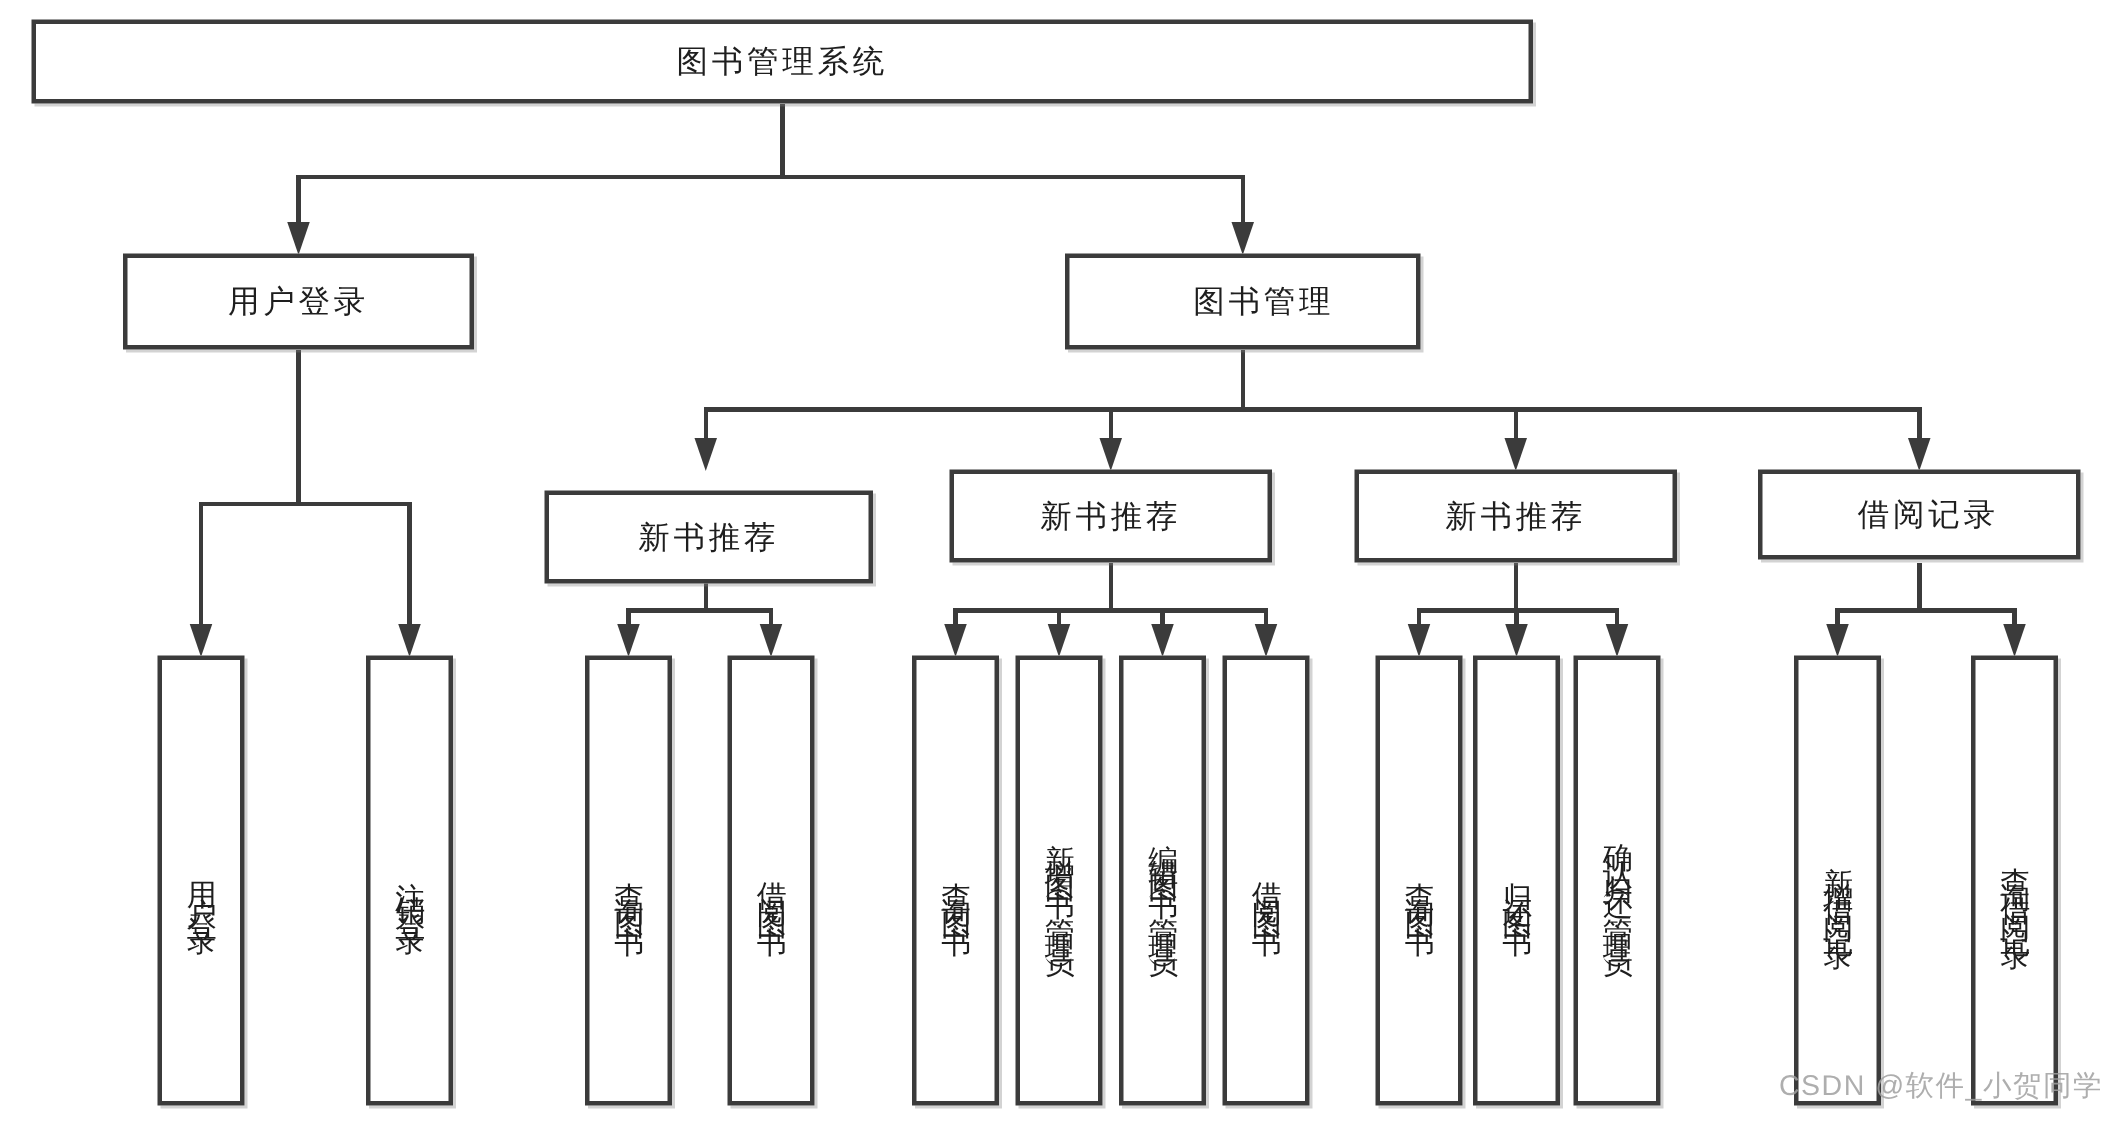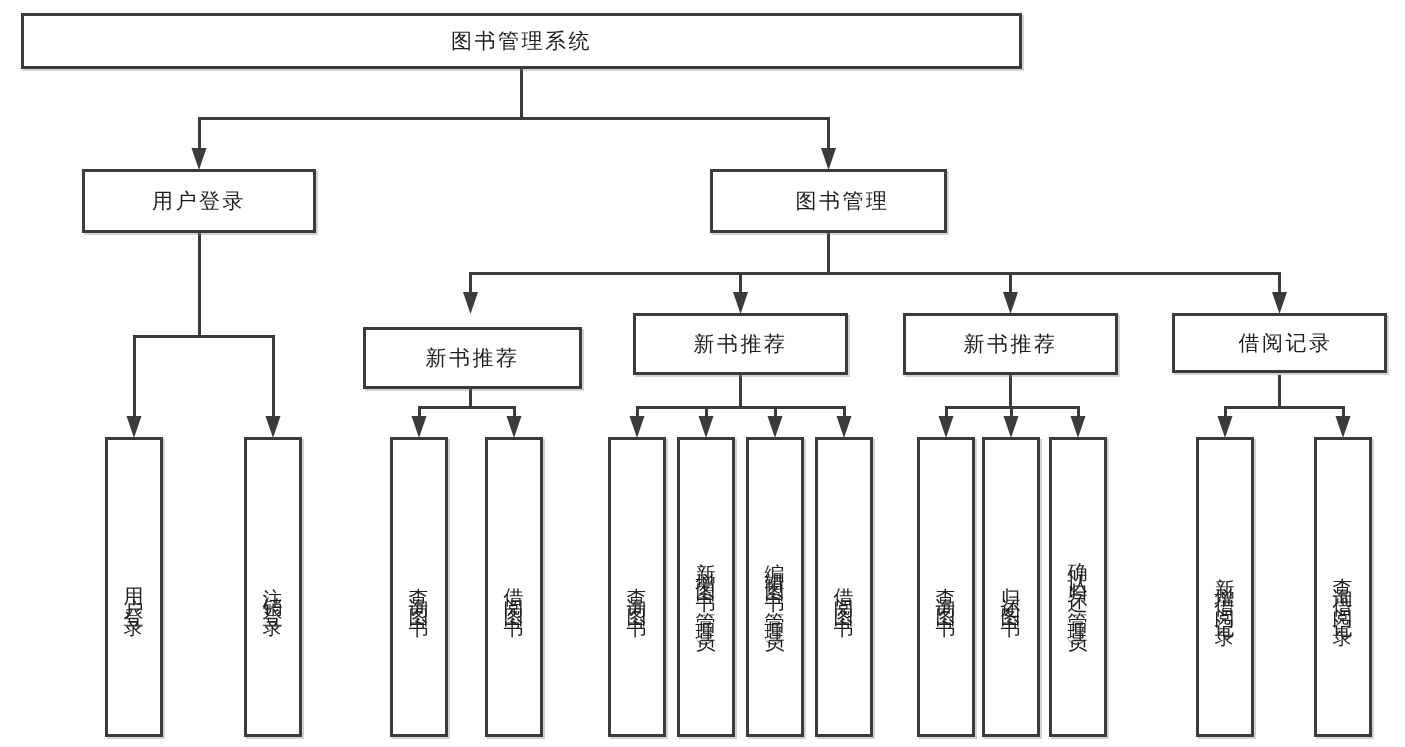--- a/index.html
+++ b/index.html
@@ -167,13 +167,14 @@
       <div class="node vertical" style="left: 1049px; top: 437px; width: 58px; height: 300px; border-color: rgb(59, 59, 59);">
         <span class="label" style="color: rgb(30, 30, 30);">确认归还（管理员）</span>
       </div>
       <div class="node vertical" style="left: 1196px; top: 437px; width: 58px; height: 300px; border-color: rgb(59, 59, 59);">
         <span class="label" style="color: rgb(30, 30, 30);">新增借阅记录</span>
       </div>
       <div class="node vertical" style="left: 1314px; top: 437px; width: 58px; height: 300px; border-color: rgb(59, 59, 59);">
         <span class="label" style="color: rgb(30, 30, 30);">查询借阅记录</span>
       </div>
     </div>
+  <div id="watermark" style="color: rgb(160, 160, 160);">CSDN @软件_小贺同学</div>
 </div>
 
 </body></html>

